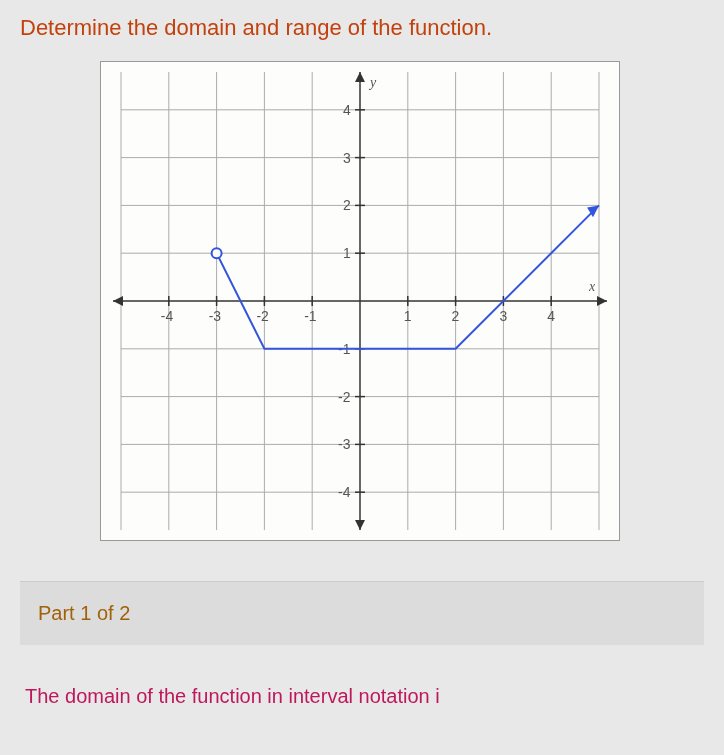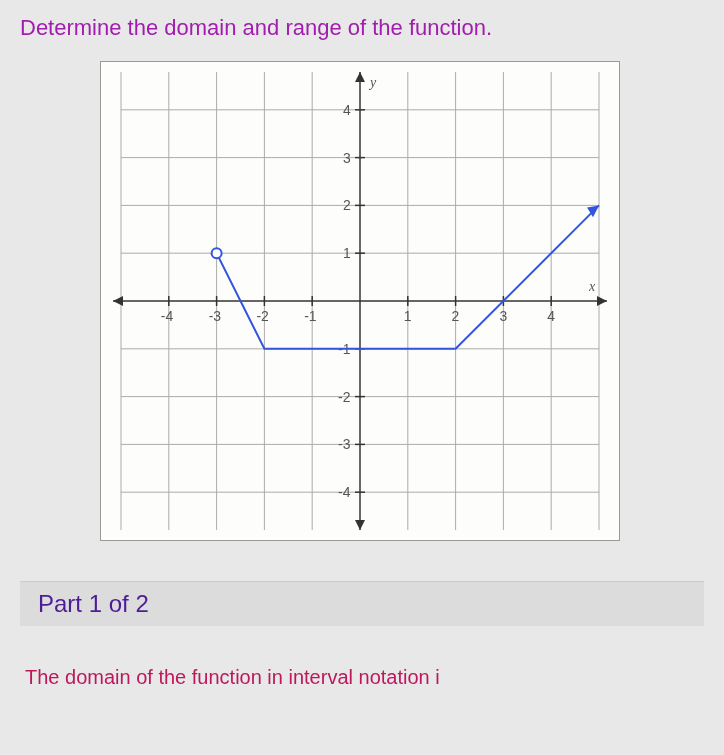--- a/index.html
+++ b/index.html
@@ -10,21 +10,21 @@
     body {
       font-family: Arial, sans-serif;
       background: #e8e8e8;
       width: 724px;
       height: 755px;
       padding: 15px 20px;
       color: #333;
     }
     .question-text {
       font-size: 22px;
-      color: #a21caf;
+      color: #c2410c;
       margin-bottom: 20px;
       font-weight: normal;
     }
     .graph-container {
       background: #fdfdfb;
       border: 1px solid #999;
       width: 520px;
       height: 480px;
       margin: 0 auto 40px 80px;
       position: relative;
@@ -60,23 +60,23 @@
       stroke-width: 2;
       fill: none;
     }
     .open-point-outer {
       fill: #fdfdfb;
       stroke: #3355dd;
       stroke-width: 2;
     }
     .part-header {
       background: #dcdcdc;
-      padding: 8px 18px;
-      font-size: 24px;
-      color: #4c1d95;
+      padding: 20px 18px;
+      font-size: 20px;
+      color: #a16207;
       margin-top: 30px;
       border-top: 1px solid #ccc;
     }
     .answer-row {
       margin-top: 40px;
       font-size: 20px;
       color: #be185d;
       padding-left: 5px;
     }
     .tick {

